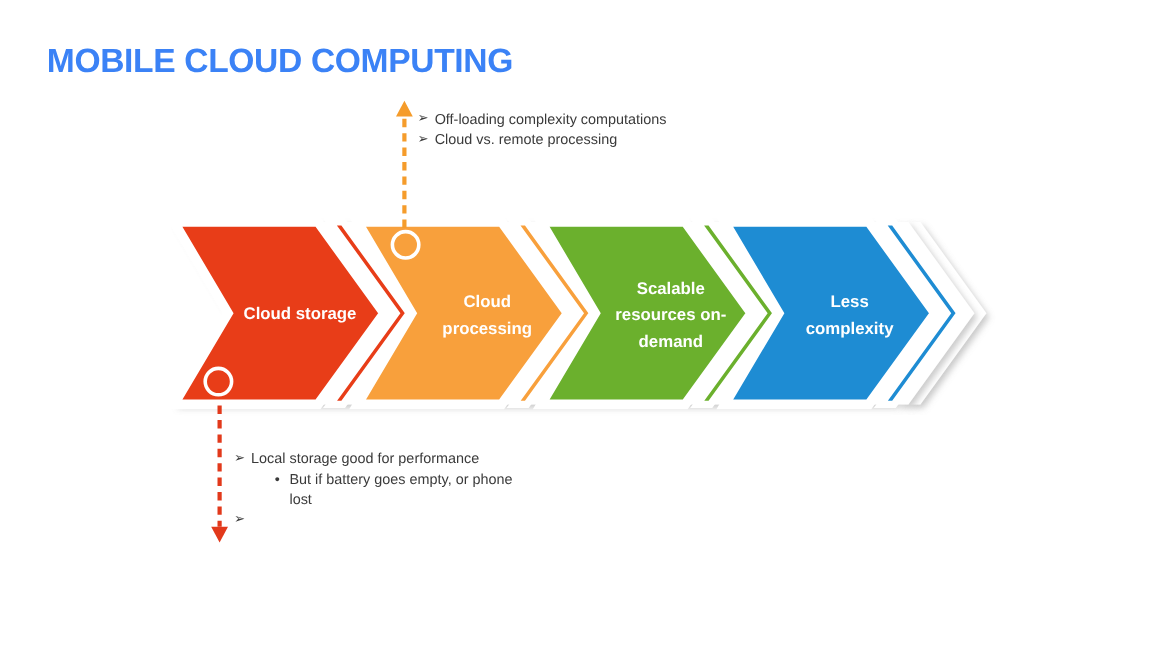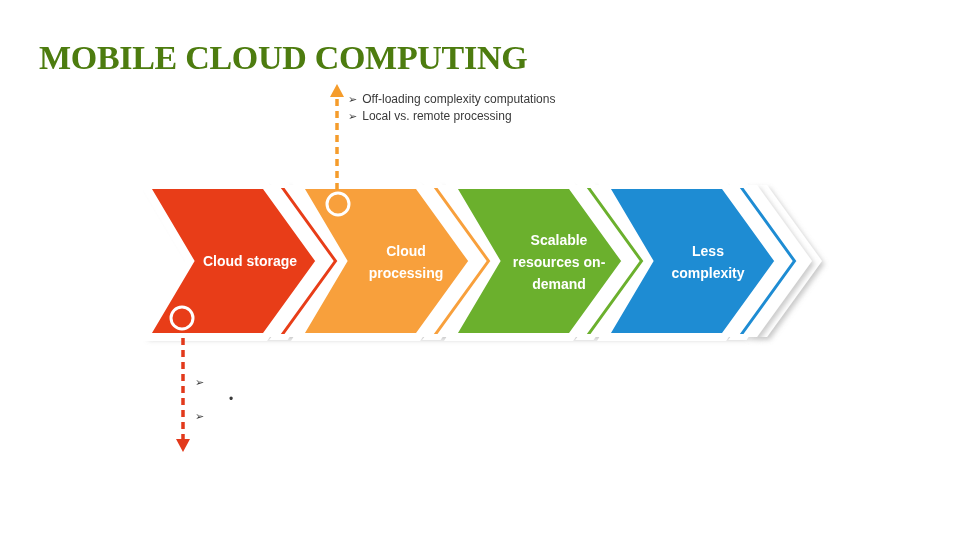--- a/index.html
+++ b/index.html
@@ -6,25 +6,24 @@
   body {
     width: 960px; height: 540px;
     position: relative;
     background: #ffffff;
     overflow: hidden;
     font-family: "Liberation Sans", "DejaVu Sans", sans-serif;
   }
   .slide-title {
     position: absolute;
     left: 39px; top: 16px;
-    font-size: 34px;
+    font-size: 28px;
     font-weight: bold;
     letter-spacing: -0.3px;
-    color: #4d7c0f;
-    font-family: Liberation Serif, serif;
+    color: #3b82f6;
   }
   .diagram-svg {
     position: absolute;
     left: 0; top: 0;
     width: 960px; height: 540px;
   }
   .chev-label {
     font-family: "Liberation Sans", "DejaVu Sans", sans-serif;
     font-size: 14px;
     font-weight: bold;
@@ -96,27 +95,29 @@
   <polygon points="183,452 176,439 190,439" fill="#E2391B"></polygon>
 </svg>
 
 <div class="callout callout-top">
   <div class="co-row">
     <span class="bullet">➢</span>
     <span class="txt">Off-loading complexity computations</span>
   </div>
   <div class="co-row">
     <span class="bullet">➢</span>
-    <span class="txt">Local vs. remote processing</span>
+    <span class="txt">Cloud vs. remote processing</span>
   </div>
 </div>
 
 <div class="callout callout-bottom">
   <div class="co-row">
     <span class="bullet">➢</span>
+    <span class="txt">Local storage good for performance</span>
   </div>
   <div class="co-row sub">
     <span class="sub-bullet">•</span>
+    <span class="txt">But if battery goes empty, or phone lost</span>
   </div>
   <div class="co-row">
     <span class="bullet">➢</span>
   </div>
 </div>
 
 </body></html>

